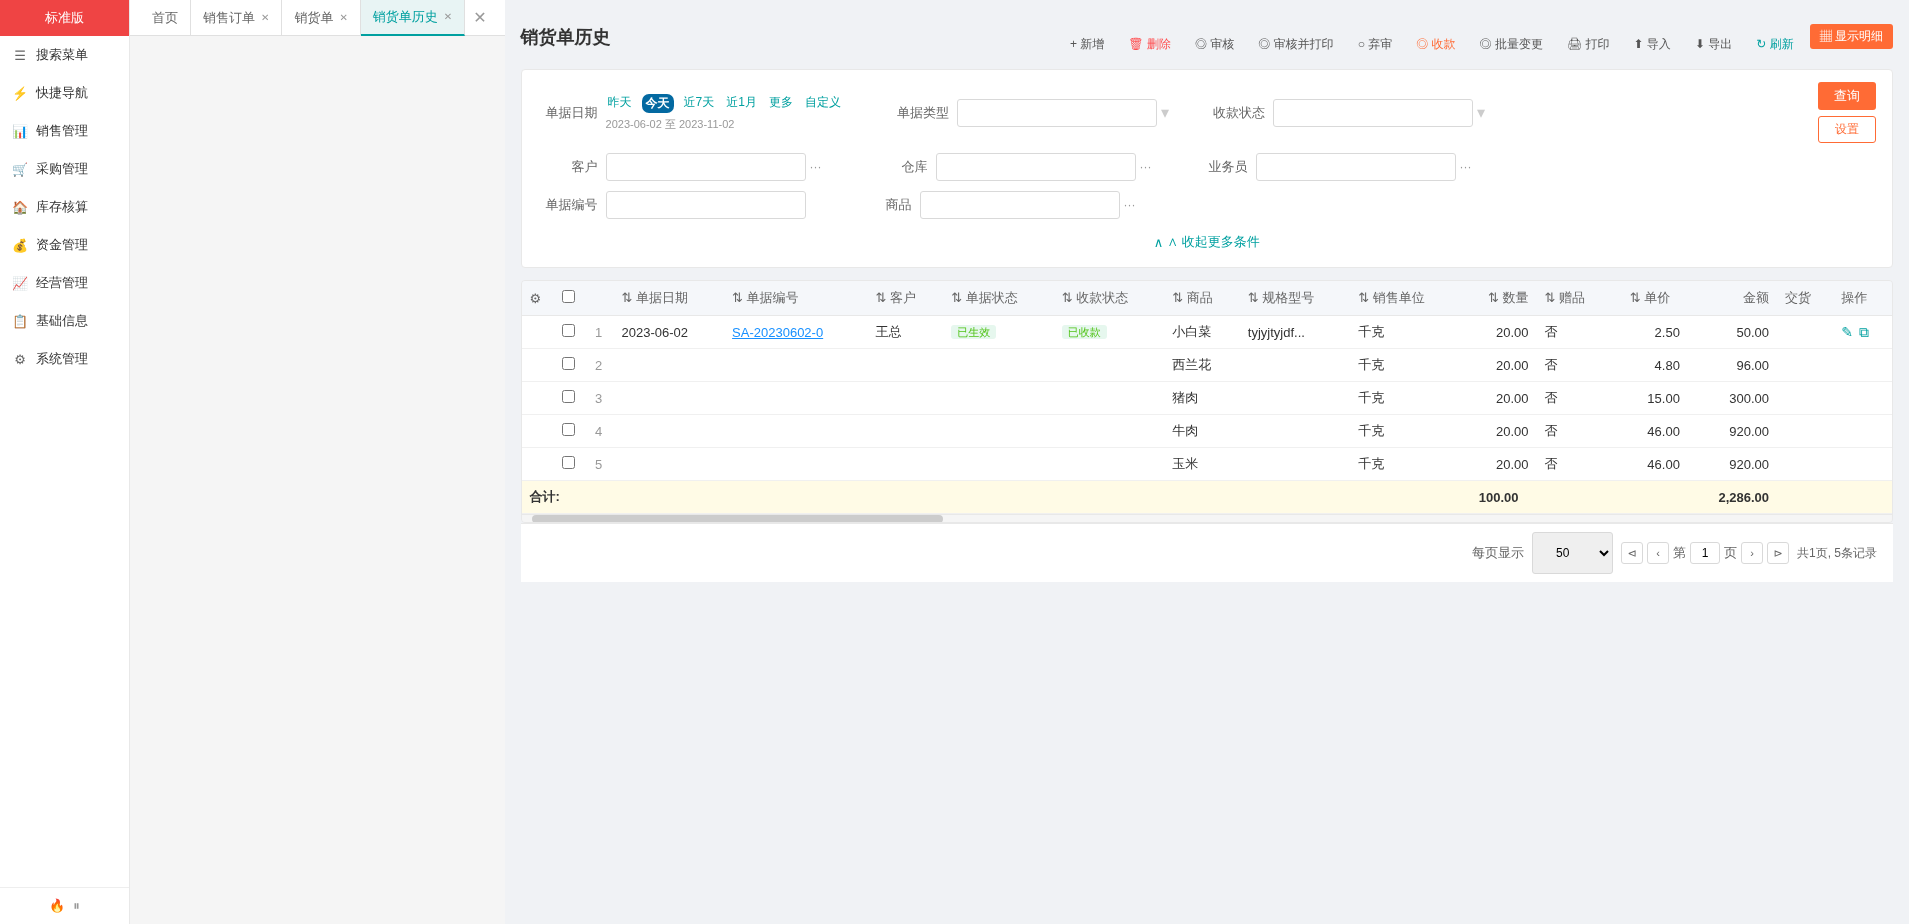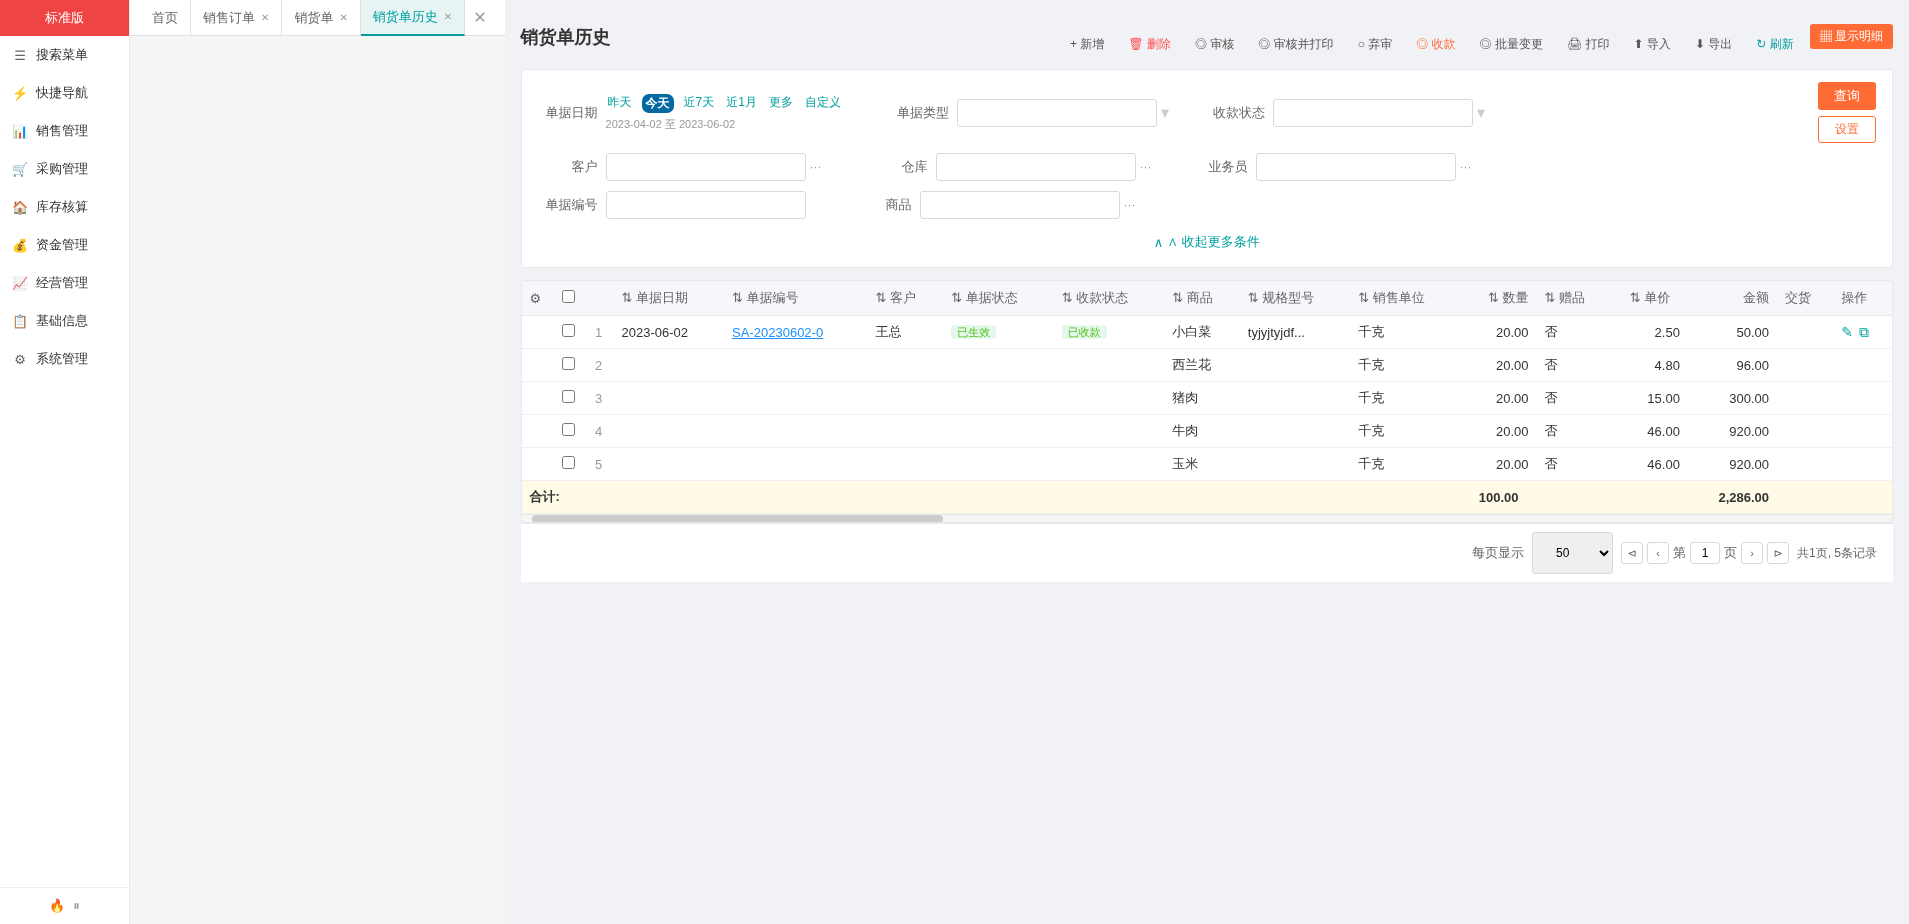--- a/index.html
+++ b/index.html
@@ -184,21 +184,21 @@
               <span class="filter-label">单据日期</span>
               <div style="display:flex; flex-direction:column; gap:2px;">
                 <div class="date-shortcuts">
                   <span class="date-shortcut">昨天</span>
                   <span class="date-shortcut active">今天</span>
                   <span class="date-shortcut">近7天</span>
                   <span class="date-shortcut">近1月</span>
                   <span class="date-shortcut">更多</span>
                   <span class="date-shortcut">自定义</span>
                 </div>
-                <div class="date-range">2023-04-02 至 2023-06-02</div>
+                <div class="date-range">2023-06-02 至 2023-11-02</div>
               </div>
             </div>
             <div class="filter-item" style="margin-left:30px;">
               <span class="filter-label">单据类型</span>
               <div style="display:flex; align-items:center; gap:4px;">
                 <input class="filter-input" type="text" style="width: 200px;">
                 <span style="color:#ccc;font-size:16px;">▾</span>
               </div>
             </div>
             <div class="filter-item" style="margin-left:20px;">

